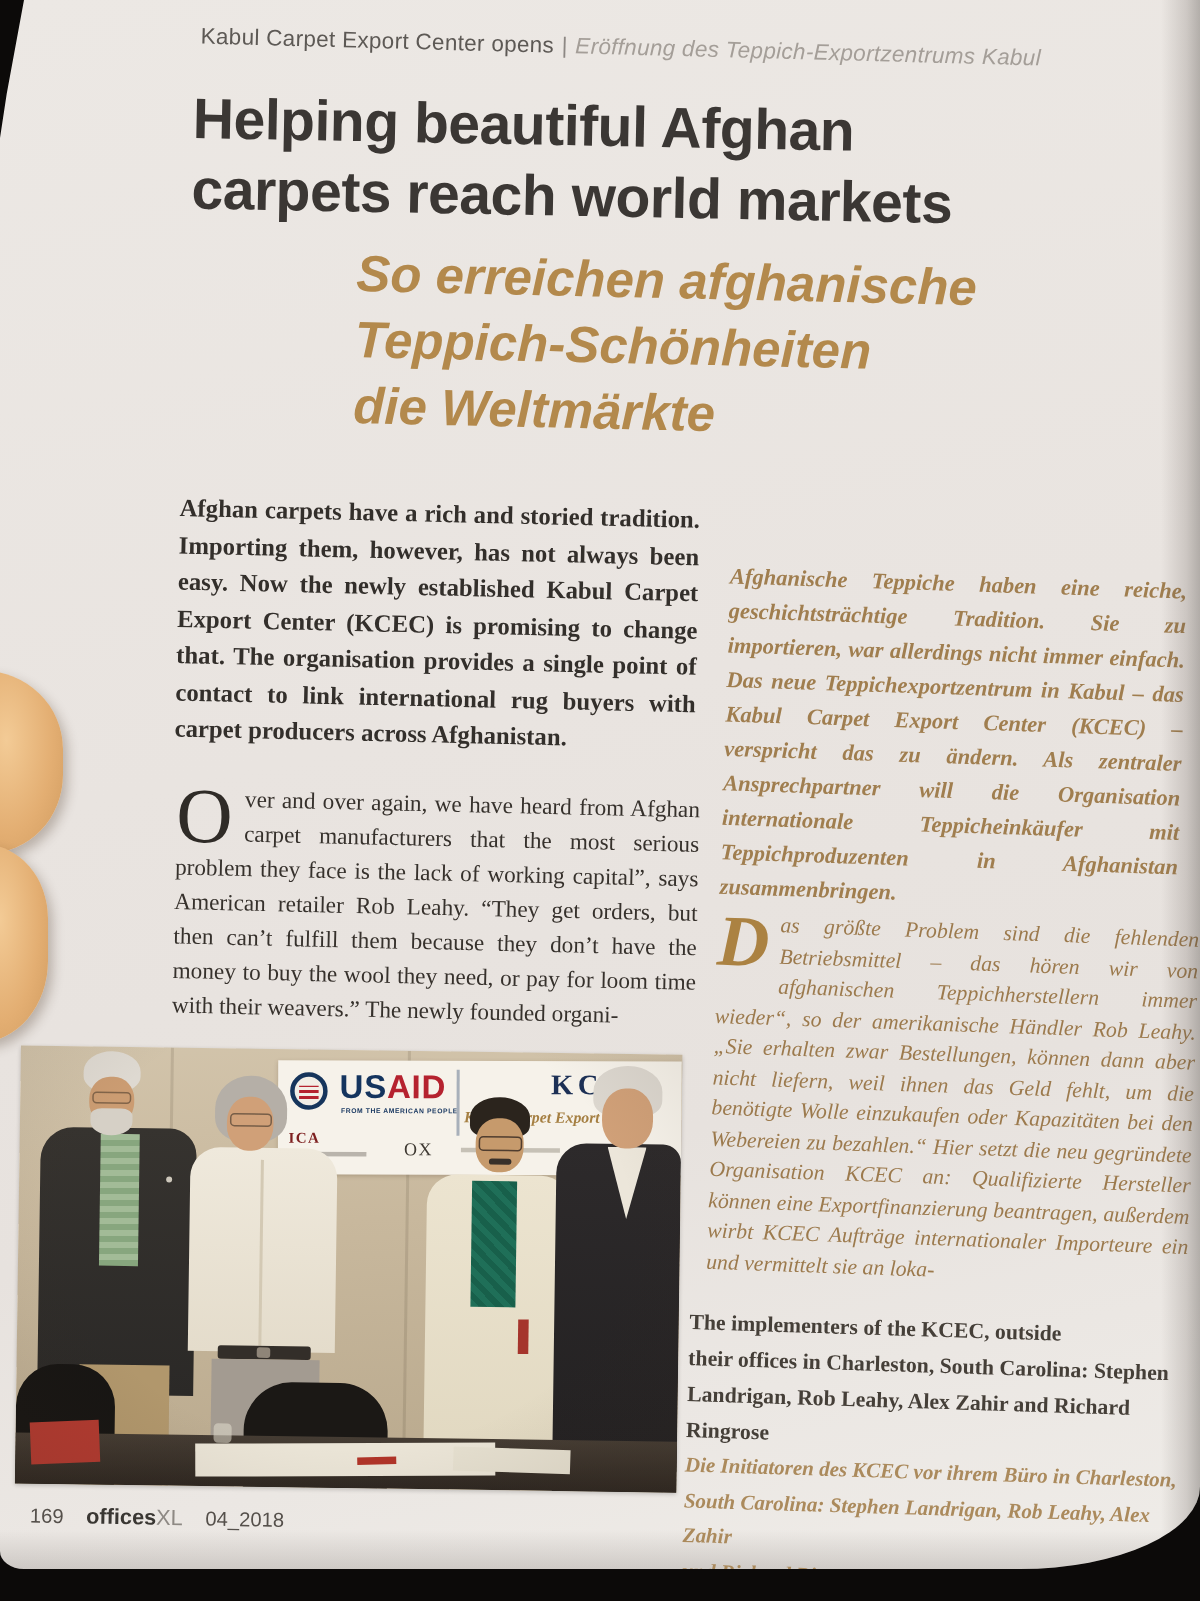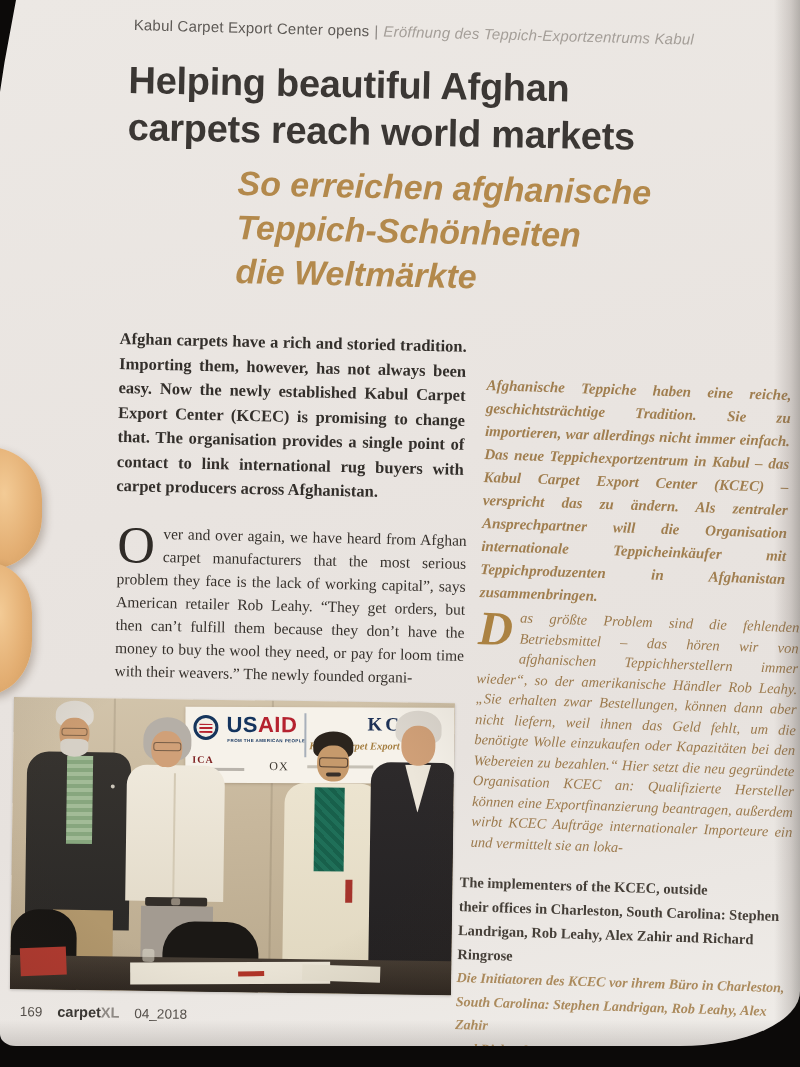--- a/index.html
+++ b/index.html
@@ -53,21 +53,21 @@
   .body-de .dropcap{float:left;font-size:48px;line-height:40px;padding:2px 7px 0 0;color:#ab8242;font-weight:700;}
 
   .caption{position:absolute;left:460px;top:870px;width:338px;transform:rotate(1.8deg);transform-origin:left top;}
   .caption .en{font-family:"Liberation Serif",serif;font-weight:700;font-size:14.5px;line-height:24px;color:#453f38;}
   .caption .de{font-family:"Liberation Serif",serif;font-weight:700;font-style:italic;font-size:14px;line-height:23.5px;color:#ab8a5c;}
   .caption span{display:block;}
 
   .footer{position:absolute;left:20px;top:1003px;transform:rotate(1deg);transform-origin:left top;
     display:flex;align-items:baseline;gap:15px;font-size:13.5px;color:#55504b;}
   .footer .brand{font-weight:700;color:#3a3733;font-size:14.5px;}
-  .footer .brand .xl{font-weight:700;color:#8e8984;}
+  .footer .brand .xl{font-weight:400;color:#8e8984;}
 
   
   .photo{position:absolute;left:14px;top:697px;width:441px;height:292px;overflow:hidden;
     transform:rotate(.8deg);transform-origin:left top;
     background:linear-gradient(176deg,#d2c4ab 0%,#c8b89d 40%,#b8a88c 100%);
     box-shadow:0 1px 3px rgba(0,0,0,.2);}
   .photo .seam{position:absolute;top:0;width:2px;height:100%;background:rgba(90,75,55,.16);}
   .photo .vignette{position:absolute;inset:0;background:radial-gradient(ellipse at 50% 40%,rgba(0,0,0,0) 60%,rgba(60,45,30,.12));}
 
   .banner{position:absolute;left:172px;top:6px;width:269px;height:76px;background:#f6f2ea;
@@ -247,21 +247,21 @@
       </div>
       <div class="de">
         <span>Die Initiatoren des KCEC vor ihrem Büro in Charleston,</span>
         <span>South Carolina: Stephen Landrigan, Rob Leahy, Alex Zahir</span>
         <span>und Richard Ringrose</span>
       </div>
     </div>
 
     <div class="footer">
       <span>169</span>
-      <span class="brand"><span>carpet</span><span class="xl">XL</span></span>
+      <span class="brand"><span>offices</span><span class="xl">XL</span></span>
       <span>04_2018</span>
     </div>
 
   </div>
 
   <div class="wedge"></div>
   <div class="thumb t1"></div>
   <div class="thumb t2"></div>
 </div>
 

